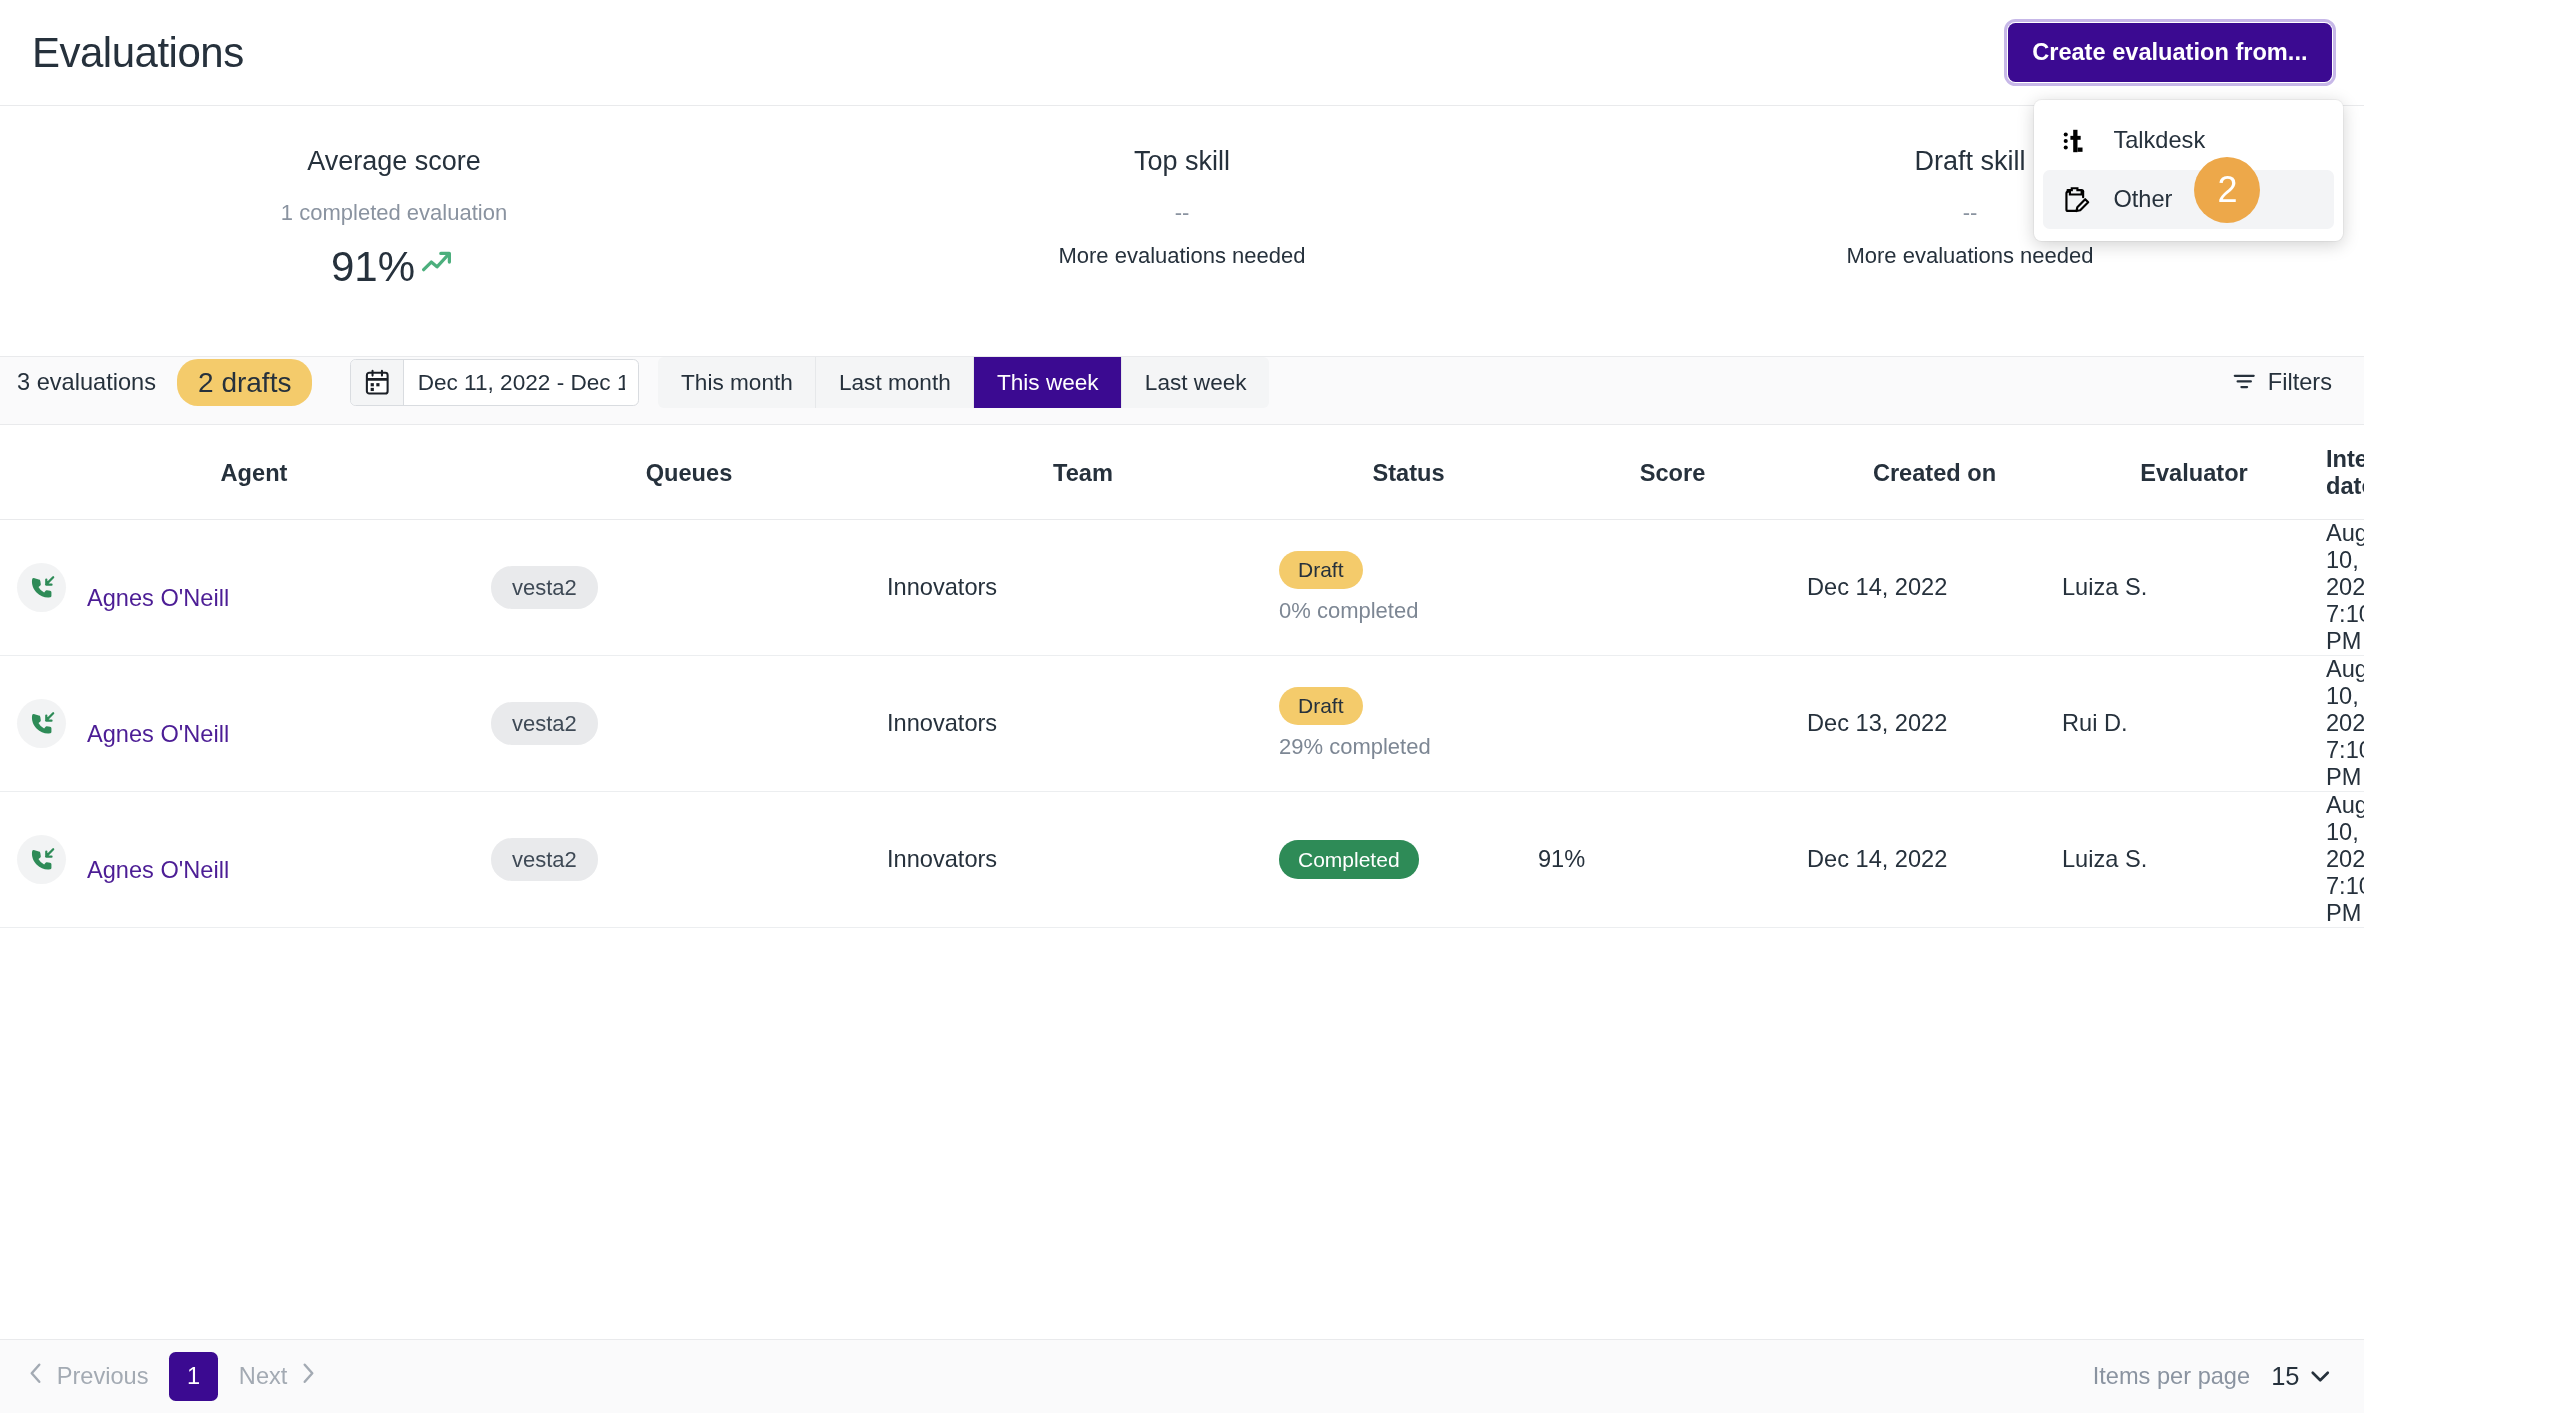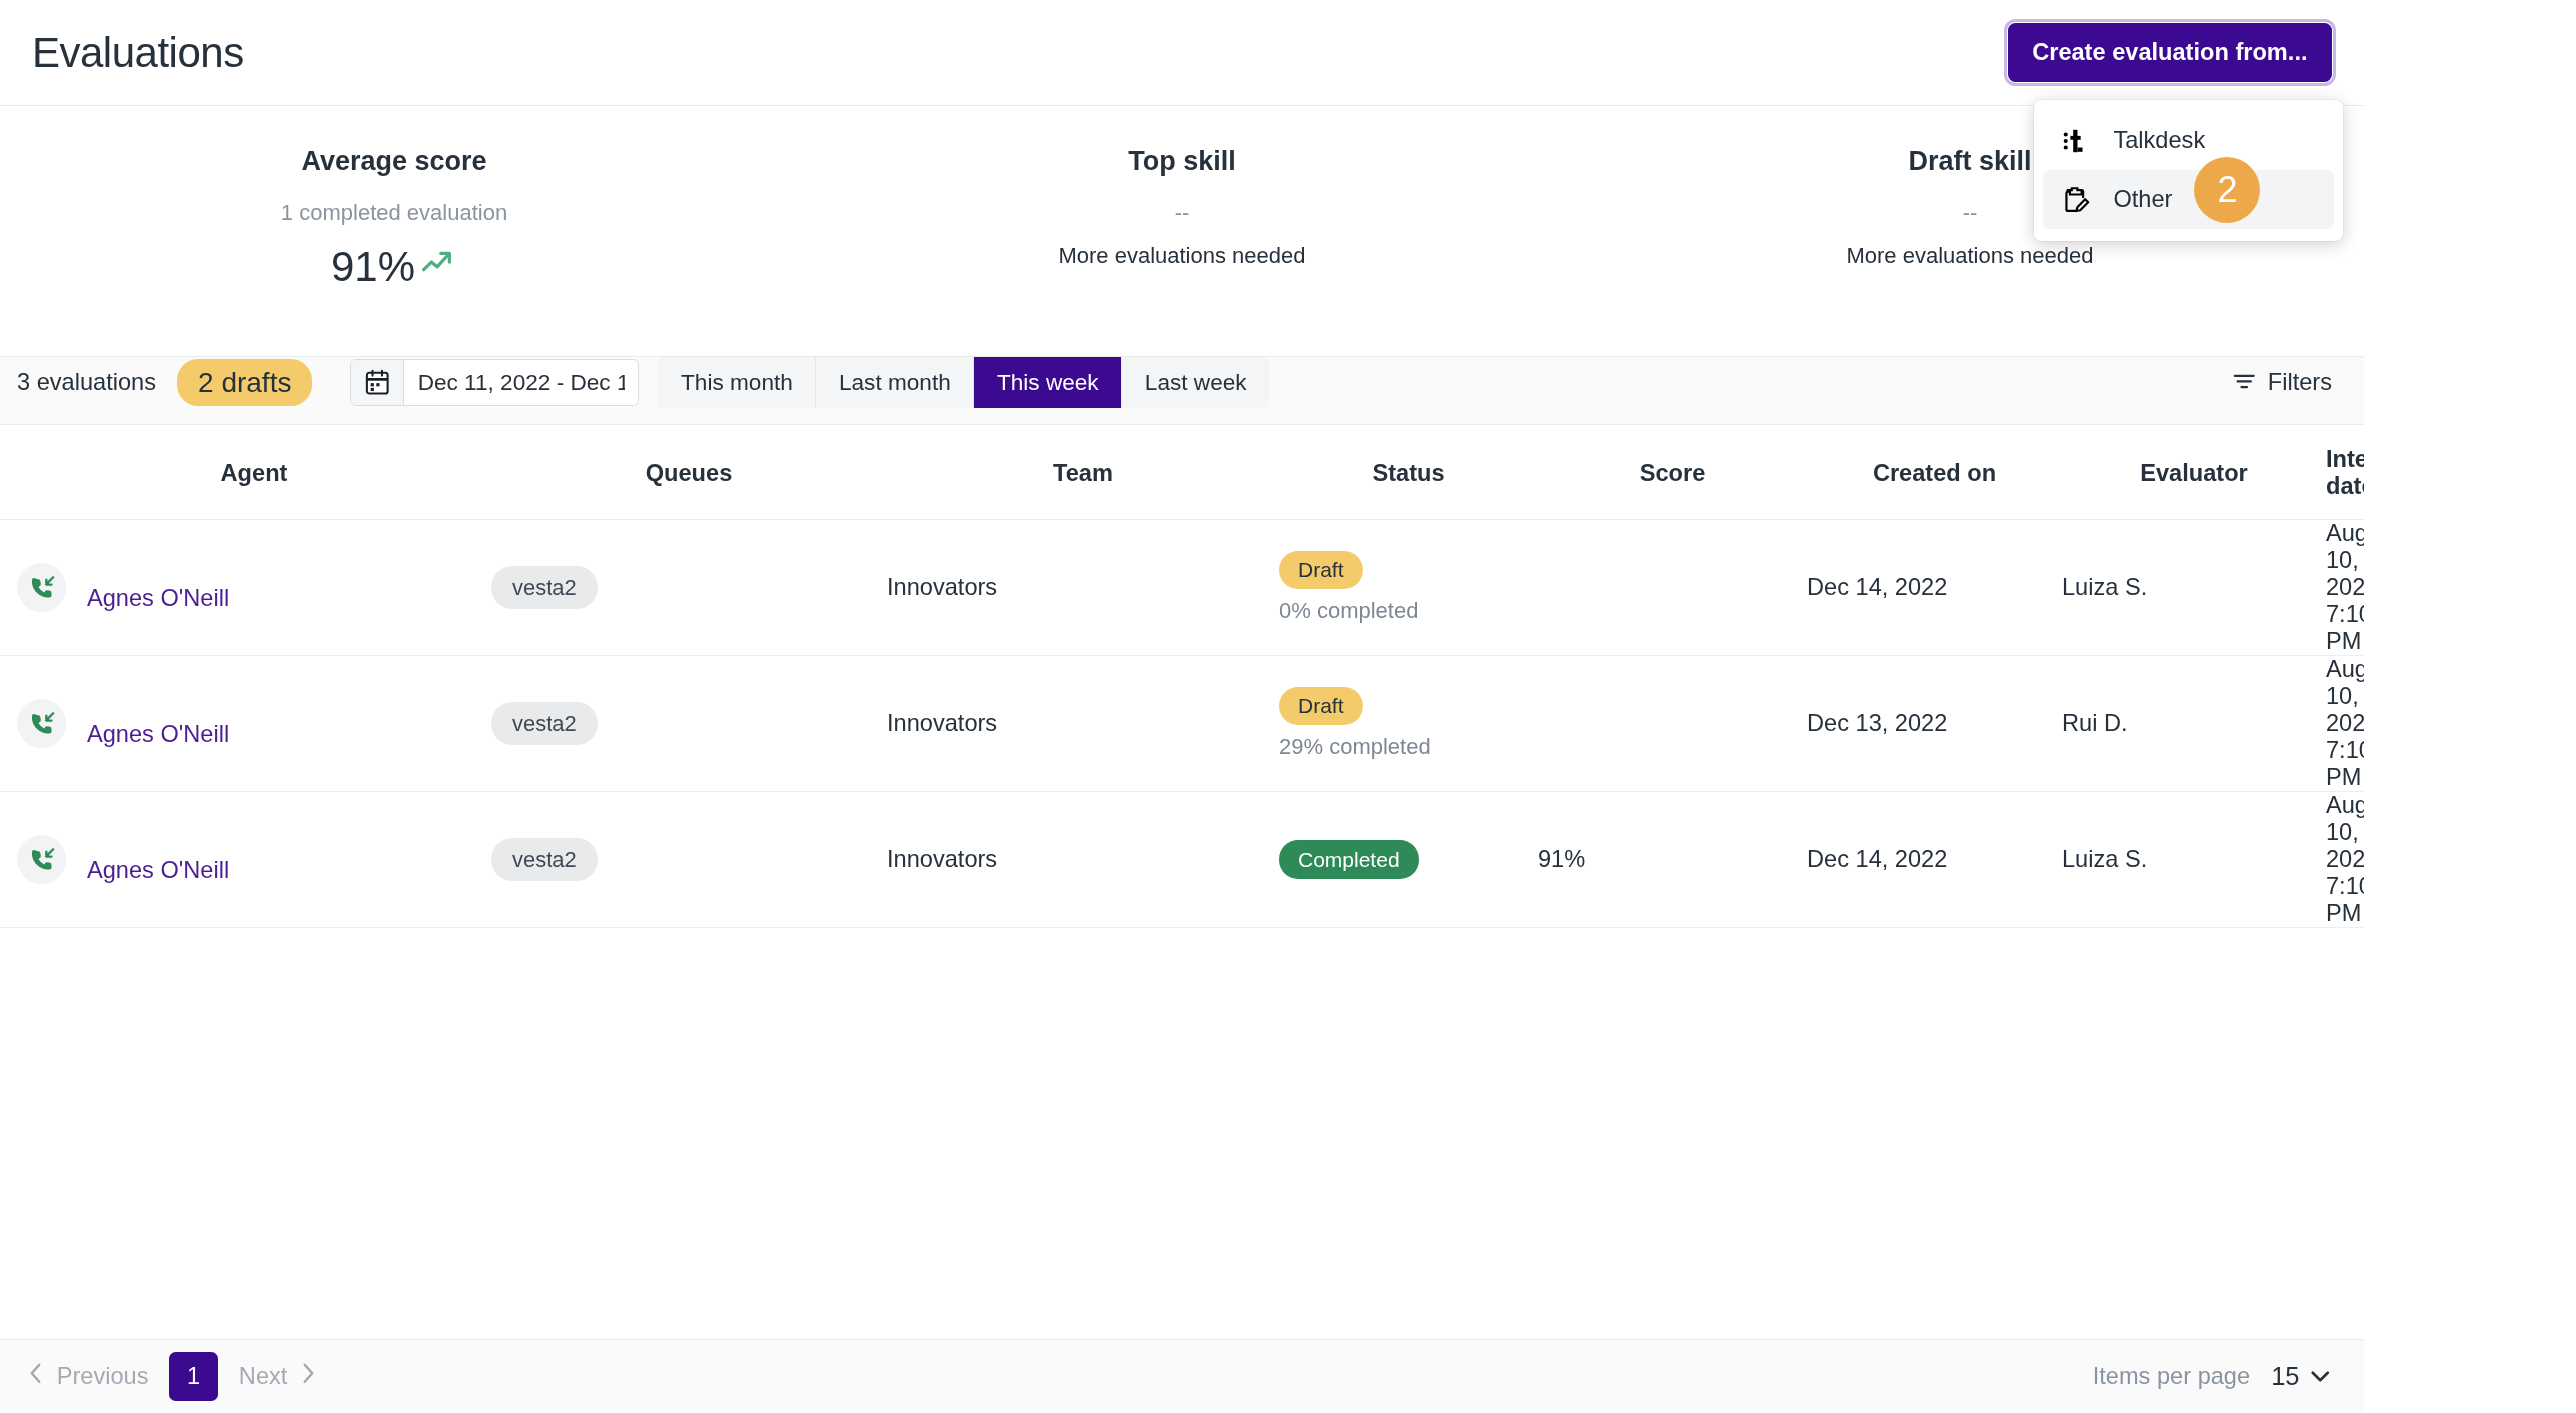--- a/index.html
+++ b/index.html
@@ -113,21 +113,21 @@
     padding-top: 40px;
     background: #ffffff;
     border-bottom: 0.9px solid #e9eaec;
   }
   .stat {
     width: 33.3333%;
     text-align: center;
   }
   .stat-title {
     font-size: 27px;
-    font-weight: 700;
+    font-weight: 400;
     color: #26313c;
     margin-bottom: 22.6px;
   }
   .stat-sub {
     font-size: 22px;
     color: #8a93a0;
     margin-bottom: 17px;
     min-height: 26.4px;
   }
   .stat-value {

